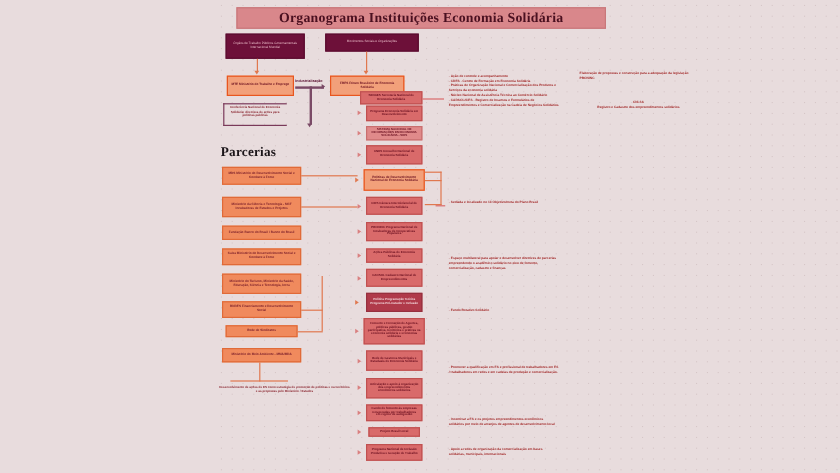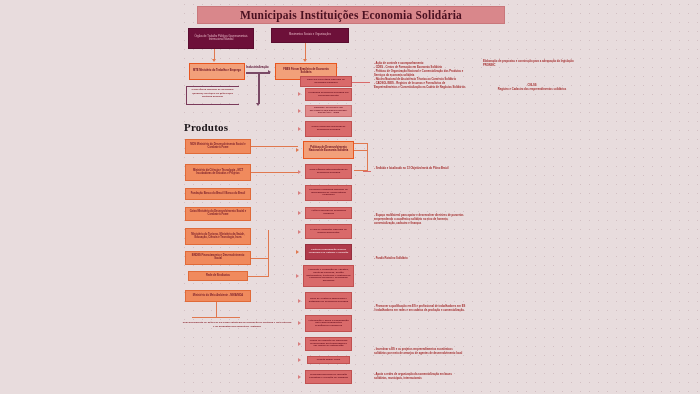--- a/index.html
+++ b/index.html
@@ -75,21 +75,21 @@
     border-left:3px solid #e0784f;}
 
   .bracket{position:absolute;border:1px solid #7a3a5a;border-right:none;}
 </style>
 </head>
 <body>
 
 <div id="canvas">
   <div class="grid"></div>
 
-  <div class="title">Municipais Instituições Economia Solidária</div>
+  <div class="title">Organograma Instituições Economia Solidária</div>
 
   <div class="node purple" style="left:188px;top:28px;width:66px;height:21px;">
     <span>Órgãos de Trabalho Públicos Governamentais Internacional Mundial</span>
   </div>
   <div class="node purple" style="left:271px;top:28px;width:78px;height:15px;">
     <span>Movimentos Sociais e Organizações</span>
   </div>
 
   <div class="ln v" style="left:214px;top:49px;height:11px;background:#e0784f;"></div>
   <div class="arrow down" style="left:212px;top:59px;"></div>
@@ -105,21 +105,21 @@
 
   <div class="label" style="left:246px;top:65px;">Industrialização</div>
   <div class="ln h" style="left:246px;top:72px;width:24px;height:1.6px;background:#7a4a66;"></div>
   <div class="ln v" style="left:258px;top:72px;height:32px;width:1.6px;background:#7a4a66;"></div>
   <div class="arrow down" style="left:256px;top:103px;border-top-color:#7a4a66;"></div>
   <div class="arrow right" style="left:268px;top:70px;border-left-color:#7a4a66;"></div>
 
   <div class="bracket" style="left:186px;top:86px;width:52px;height:17px;"></div>
   <div class="note" style="left:188px;top:88px;width:49px;">Conferência Nacional de Economia Solidária: diretrizes de ações para políticas públicas</div>
 
-  <div class="heading" style="left:184px;top:121px;">Produtos</div>
+  <div class="heading" style="left:184px;top:121px;">Parcerias</div>
 
   <div class="node orange" style="left:185px;top:139px;width:66px;height:15px;">
     <span>MDS Ministério do Desenvolvimento Social e Combate à Fome</span>
     </div>
 
   <div class="node orange" style="left:185px;top:164px;width:66px;height:17px;">
     <span>Ministério da Ciência e Tecnologia - MCT Incubadoras de Estudos e Projetos</span>
     </div>
 
   <div class="node orange" style="left:185px;top:188px;width:66px;height:12px;">

